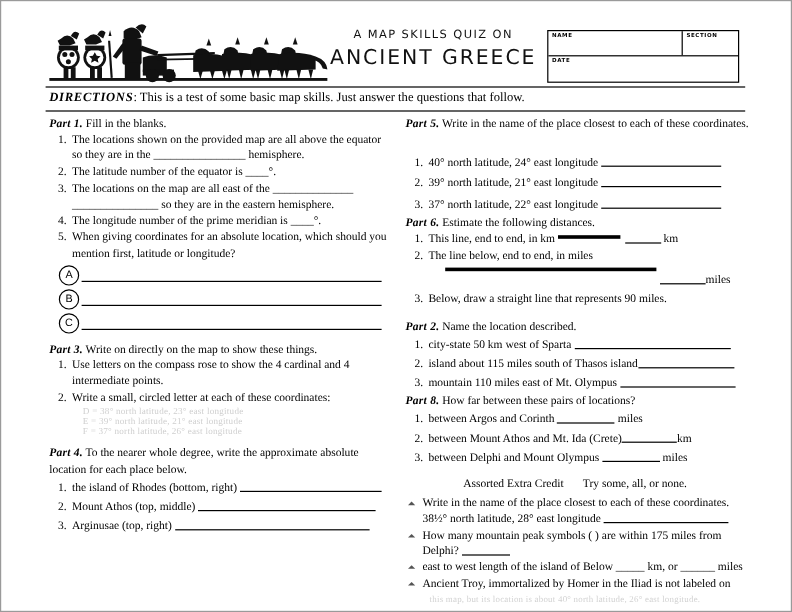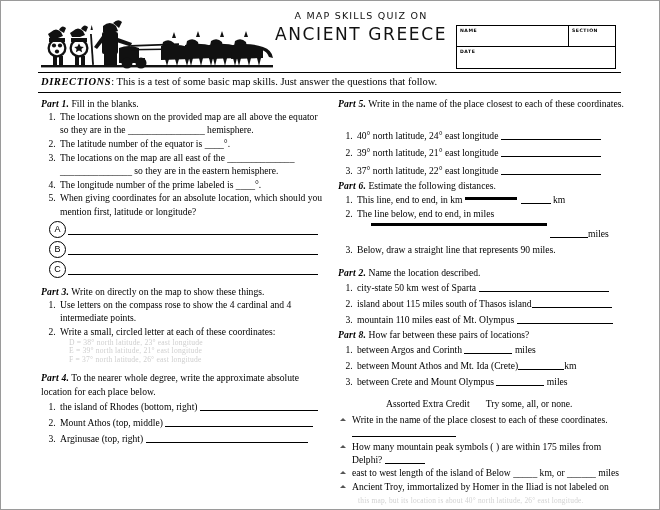--- a/index.html
+++ b/index.html
@@ -32,21 +32,21 @@
     width: 658px;
     height: 72px;
   }
   .vase-art {
     position: absolute;
     left: 40px; top: 17px;
     width: 232px; height: 52px;
   }
   .title-block {
     position: absolute;
-    left: 270px; top: 8px;
+    left: 270px; top: 22px;
     width: 180px;
     text-align: center;
     font-family: "DejaVu Sans", sans-serif;
     color: #111;
   }
   .title-small {
     font-size: 9.5px;
     letter-spacing: 1.2px;
     line-height: 13px;
     font-weight: 400;
@@ -350,21 +350,21 @@
 
   <div class="col col-left">
 
     <div class="p-line">
       <span class="part-head">Part 1.</span><span class="part-rest"> Fill in the blanks.</span>
     </div>
     <ol class="qlist">
       <li>The locations shown on the provided map are all above the equator so they are in the ________________ hemisphere.</li>
       <li>The latitude number of the equator is ____°.</li>
       <li>The locations on the map are all east of the ______________ _______________ so they are in the eastern hemisphere.</li>
-      <li>The longitude number of the prime labeled is ____°.</li>
+      <li>The longitude number of the prime meridian is ____°.</li>
       <li>When giving coordinates for an absolute location, which should you mention first, latitude or longitude?</li>
     </ol>
 
     <div style="margin-top:3px">
       <div class="abc-row">
         <div class="circ">A</div>
         <div class="abc-line"></div>
       </div>
       <div class="abc-row">
         <div class="circ">B</div>
@@ -432,31 +432,31 @@
       <li style="margin-bottom:3px"><span>island about 115 miles south of Thasos island</span><span class="blank" style="width:80px"></span></li>
       <li><span>mountain 110 miles east of Mt. Olympus</span> <span class="blank" style="width:96px"></span></li>
     </ol>
 
     <div class="p-line" style="margin-top:1px">
       <span class="part-head">Part 8.</span><span class="part-rest"> How far between these pairs of locations?</span>
     </div>
     <ol class="qlist" style="margin-top:2px">
       <li style="margin-bottom:3px"><span>between Argos and Corinth</span> <span class="blank" style="width:48px"></span> <span>miles</span></li>
       <li style="margin-bottom:3px"><span>between Mount Athos and Mt. Ida (Crete)</span><span class="blank" style="width:46px"></span><span>km</span></li>
-      <li><span>between Crete and Mount Olympus</span> <span class="blank" style="width:48px"></span> <span>miles</span></li>
+      <li><span>between Delphi and Mount Olympus</span> <span class="blank" style="width:48px"></span> <span>miles</span></li>
     </ol>
 
     <div class="p-line extra-title">
       <span>Assorted Extra Credit</span><span class="ec-try">Try some, all, or none.</span>
     </div>
     <ul class="eclist">
       <li>
         <span class="caret"></span>
         <span>Write in the name of the place closest to each of these coordinates.</span><br>
-         <span class="blank" style="width:104px"></span>
+        <span>38½° north latitude, 28° east longitude</span> <span class="blank" style="width:104px"></span>
       </li>
       <li>
         <span class="caret"></span>
         <span>How many mountain peak symbols (   ) are within 175 miles from</span><br>
         <span>Delphi?</span> <span class="blank" style="width:40px"></span>
       </li>
       <li>
         <span class="caret"></span>
         <span>east to west length of the island of Below _____ km, or ______ miles</span>
       </li>

